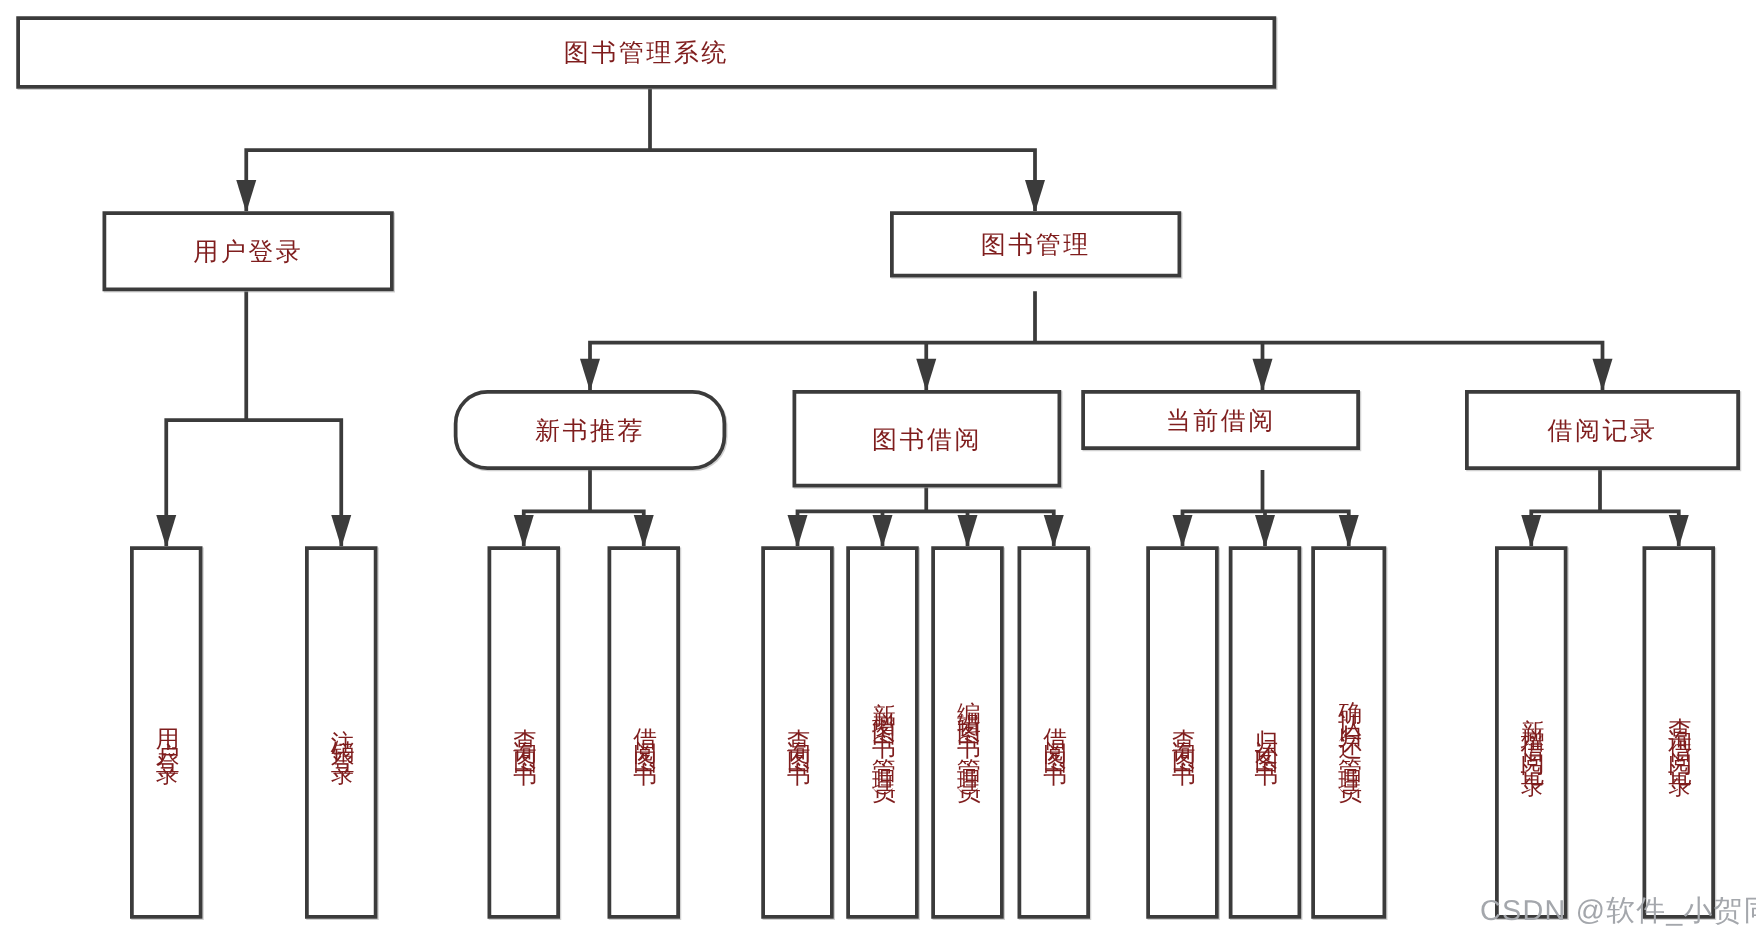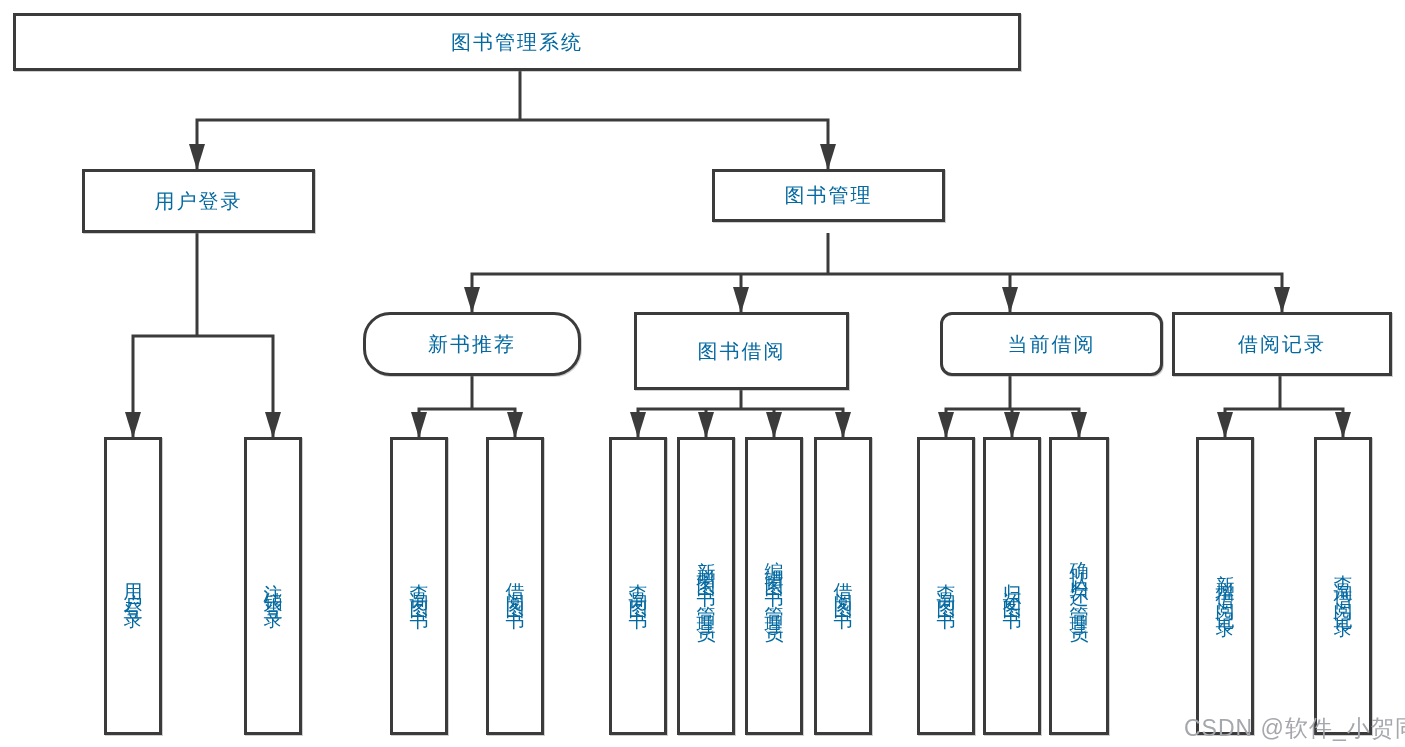--- a/index.html
+++ b/index.html
@@ -19,21 +19,21 @@
     z-index: 1;
   }
   .node {
     position: absolute;
     background: #ffffff;
     border: 3px solid #3b3b3b;
     box-shadow: 1px 1px 0 rgba(120,120,120,0.35);
     display: flex;
     align-items: center;
     justify-content: center;
-    color: #0369a1;
+    color: #7f1d1d;
     z-index: 2;
     white-space: nowrap;
   }
   .h-node { font-size: 20px; letter-spacing: 2px; }
   .v-node {
     writing-mode: vertical-rl;
     text-orientation: mixed;
     font-size: 19px;
     letter-spacing: 9px;
   }
@@ -46,21 +46,21 @@
     color: #a4a7ac;
     letter-spacing: 1px;
     white-space: nowrap;
   }
   
   .n-root        { left: 13px;   top: 13px;  width: 1008px; height: 58px; }
   .n-user-login  { left: 82px;   top: 169px; width: 233px;  height: 64px; }
   .n-book-mgmt   { left: 712px;  top: 169px; width: 233px;  height: 53px; }
   .n-new-rec     { left: 363px;  top: 312px; width: 218px;  height: 64px; border-radius: 27px; }
   .n-borrow      { left: 634px;  top: 312px; width: 215px;  height: 78px; }
-  .n-current     { left: 940px;  top: 312px; width: 223px;  height: 64px; border-radius: 12px; }
+  .n-current     { left: 865px;  top: 312px; width: 223px;  height: 48px; }
   .n-records     { left: 1172px; top: 312px; width: 220px;  height: 64px; }
   .leaf          { top: 437px; height: 298px; width: 58px; }
   .l-a1 { left: 104px; }
   .l-a2 { left: 244px; }
   .l-b1 { left: 390px; }
   .l-b2 { left: 486px; }
   .l-c1 { left: 609px; }
   .l-c2 { left: 677px; }
   .l-c3 { left: 745px; }
   .l-c4 { left: 814px; }

